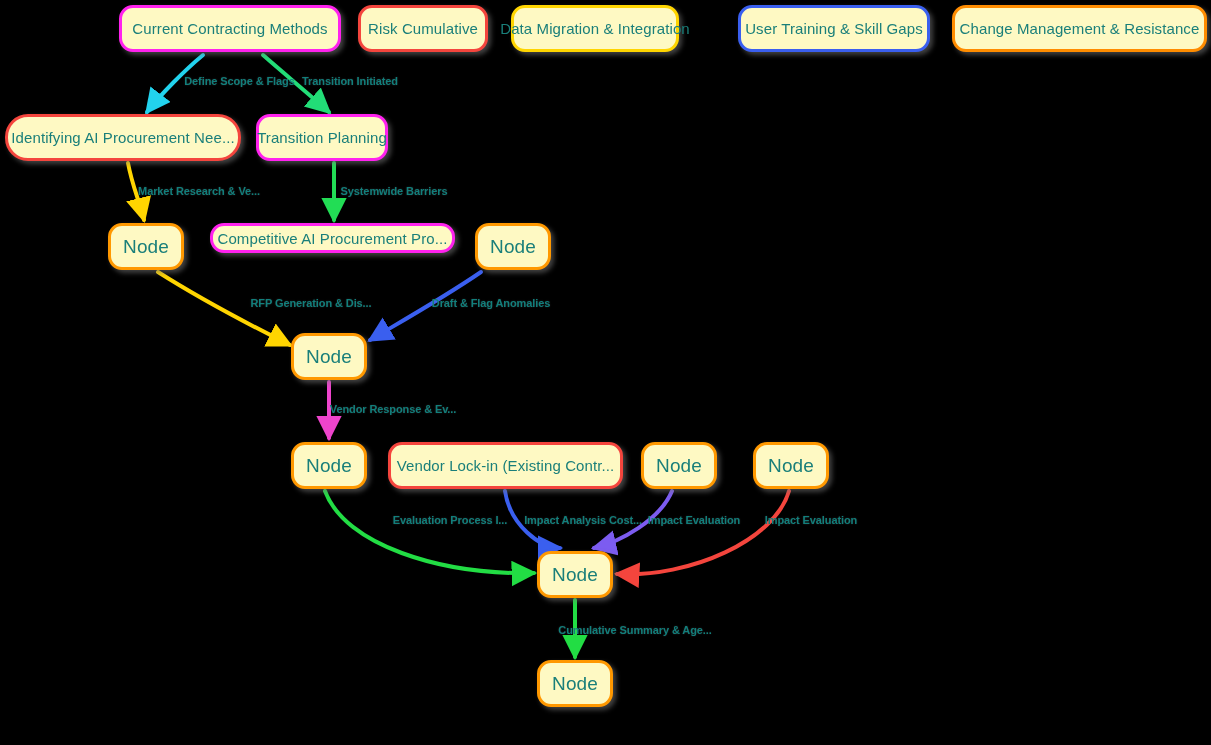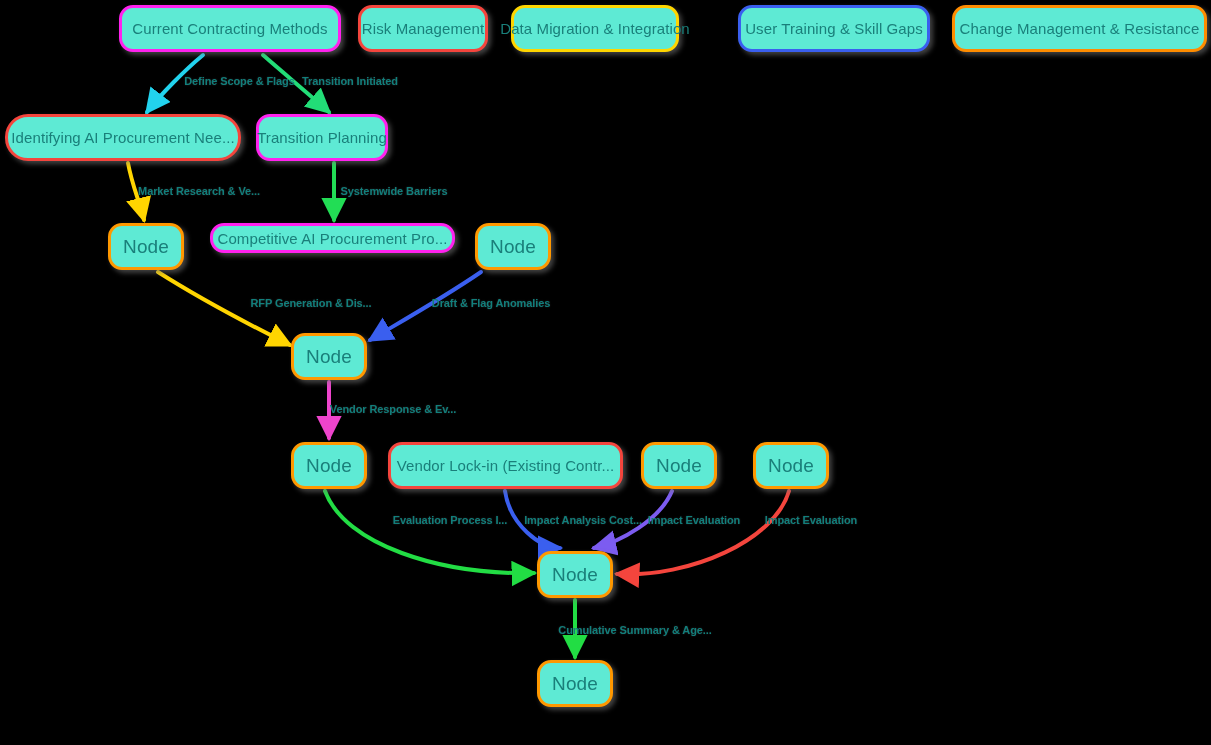--- a/index.html
+++ b/index.html
@@ -23,21 +23,21 @@
   #svg-layer {
     position: absolute;
     left: 0; top: 0;
     width: 1211px;
     height: 745px;
     pointer-events: none;
   }
   .node {
     position: absolute;
     box-sizing: border-box;
-    background: #5eead4;
+    background: #fef9c3;
     border-radius: 14px;
     border-style: solid;
     border-width: 3px;
     display: flex;
     align-items: center;
     justify-content: center;
     color: #1a7f7a;
     font-size: 15px;
     letter-spacing: 0.1px;
     white-space: nowrap;
@@ -107,21 +107,21 @@
       <path d="M 672,491 C 660,520 620,542 594,548" stroke="#7c5cf0" marker-end="url(#ah-purple)"></path>
       <path d="M 789,491 C 775,540 690,578 617,574" stroke="#f4453d" marker-end="url(#ah-red)"></path>
       <path d="M 575,600 L 575,657" stroke="#22dd44" marker-end="url(#ah-green3)"></path>
     </g>
   </svg>
 
   <div class="node" style="left:119px; top:5px; width:222px; height:47px; border-color:#ff22ee;">
     <span>Current Contracting Methods</span>
   </div>
   <div class="node" style="left:358px; top:5px; width:130px; height:47px; border-color:#f4453d;">
-    <span>Risk Management</span>
+    <span>Risk Cumulative</span>
   </div>
   <div class="node" style="left:511px; top:5px; width:168px; height:47px; border-color:#ffd500;">
     <span>Data Migration &amp; Integration</span>
   </div>
   <div class="node" style="left:738px; top:5px; width:192px; height:47px; border-color:#3a5fef;">
     <span>User Training &amp; Skill Gaps</span>
   </div>
   <div class="node" style="left:952px; top:5px; width:255px; height:47px; border-color:#ff8c00;">
     <span>Change Management &amp; Resistance</span>
   </div>

